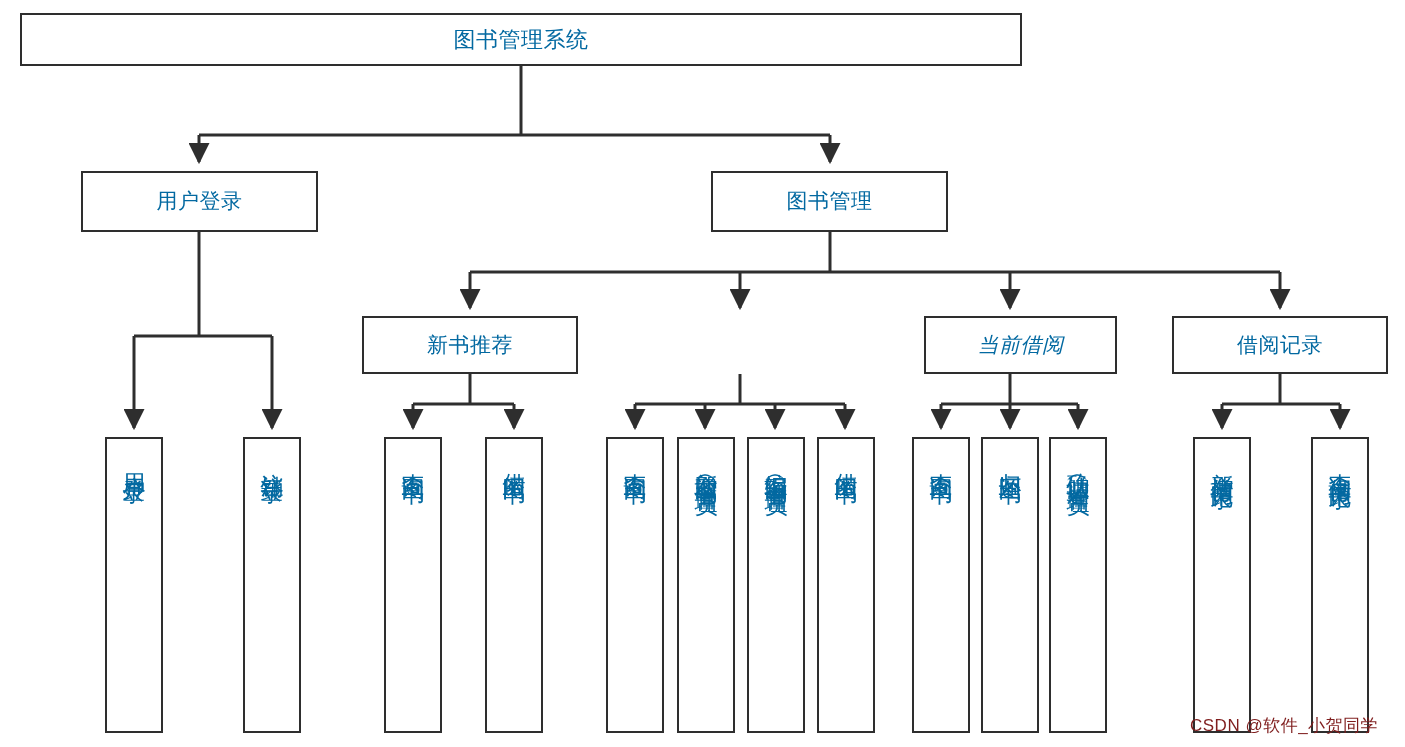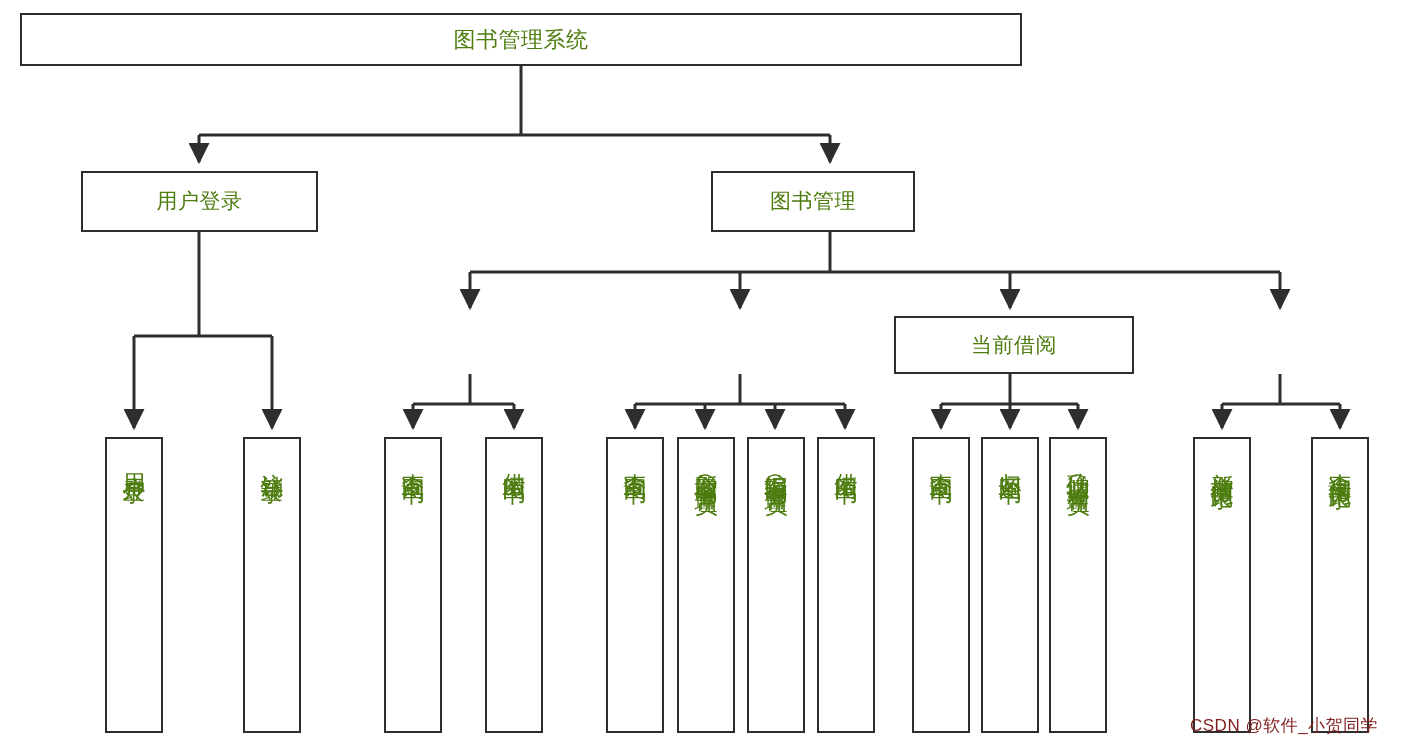--- a/index.html
+++ b/index.html
@@ -24,21 +24,21 @@
     pointer-events: none;
   }
   .node {
     position: absolute;
     box-sizing: border-box;
     background: #ffffff;
     border: 2px solid #2e2e2e;
     display: flex;
     align-items: center;
     justify-content: center;
-    color: #4d7c0f;
+    color: #0369a1;
   }
   .node .lbl {
     display: block;
     text-align: center;
     line-height: 1.18;
     letter-spacing: 0.5px;
   }
   .node.horiz .lbl {
     writing-mode: horizontal-tb;
     font-size: 21px;
@@ -121,30 +121,36 @@
   </svg>
 
   <div class="node horiz root" style="left:20px; top:13px; width:1002px; height:53px;">
     <span class="lbl">图书管理系统</span>
   </div>
 
   <div class="node horiz" style="left:81px; top:171px; width:237px; height:61px;">
     <span class="lbl">用户登录</span>
   </div>
 
-  <div class="node horiz" style="left:711px; top:171px; width:204px; height:61px;">
+  <div class="node horiz" style="left:711px; top:171px; width:237px; height:61px;">
     <span class="lbl">图书管理</span>
   </div>
 
-
-
-  <div class="node horiz" style="left:894px; top:316px; width:240px; height:58px;">
+  <div class="node horiz" style="left:362px; top:316px; width:216px; height:58px;">
+    <span class="lbl">新书推荐</span>
+  </div>
+
+
+  <div class="node horiz" style="left:924px; top:316px; width:193px; height:58px;font-style:italic;">
     <span class="lbl">当前借阅</span>
   </div>
 
+  <div class="node horiz" style="left:1172px; top:316px; width:216px; height:58px;">
+    <span class="lbl">借阅记录</span>
+  </div>
 
   <div class="node vert" style="left:105px; top:437px; width:58px; height:296px;">
     <span class="lbl">用户登录</span>
   </div>
 
   <div class="node vert" style="left:243px; top:437px; width:58px; height:296px;">
     <span class="lbl">注销登录</span>
   </div>
 
   <div class="node vert" style="left:384px; top:437px; width:58px; height:296px;">

